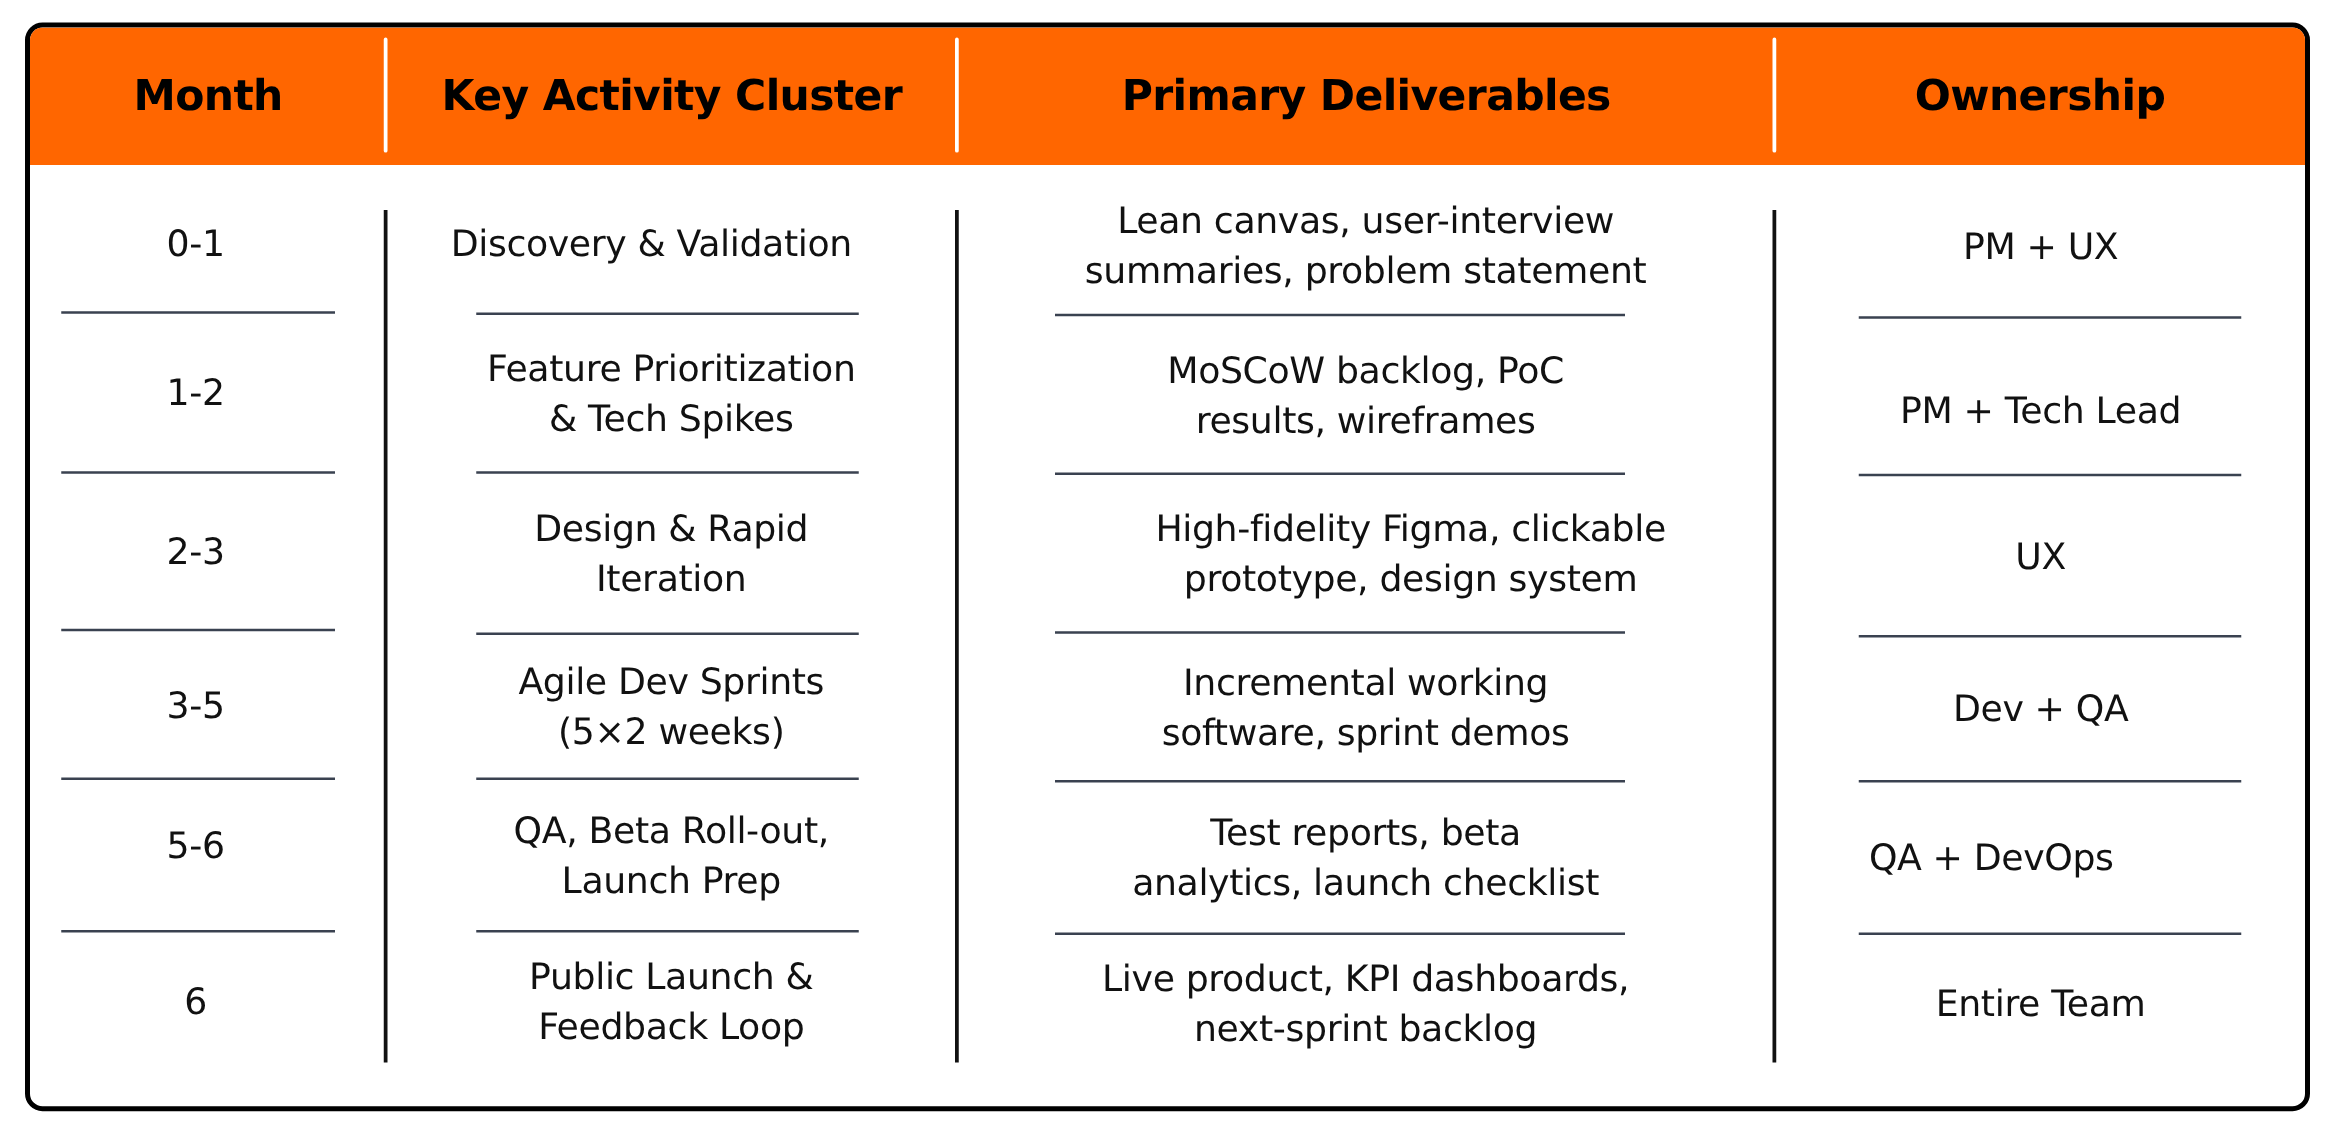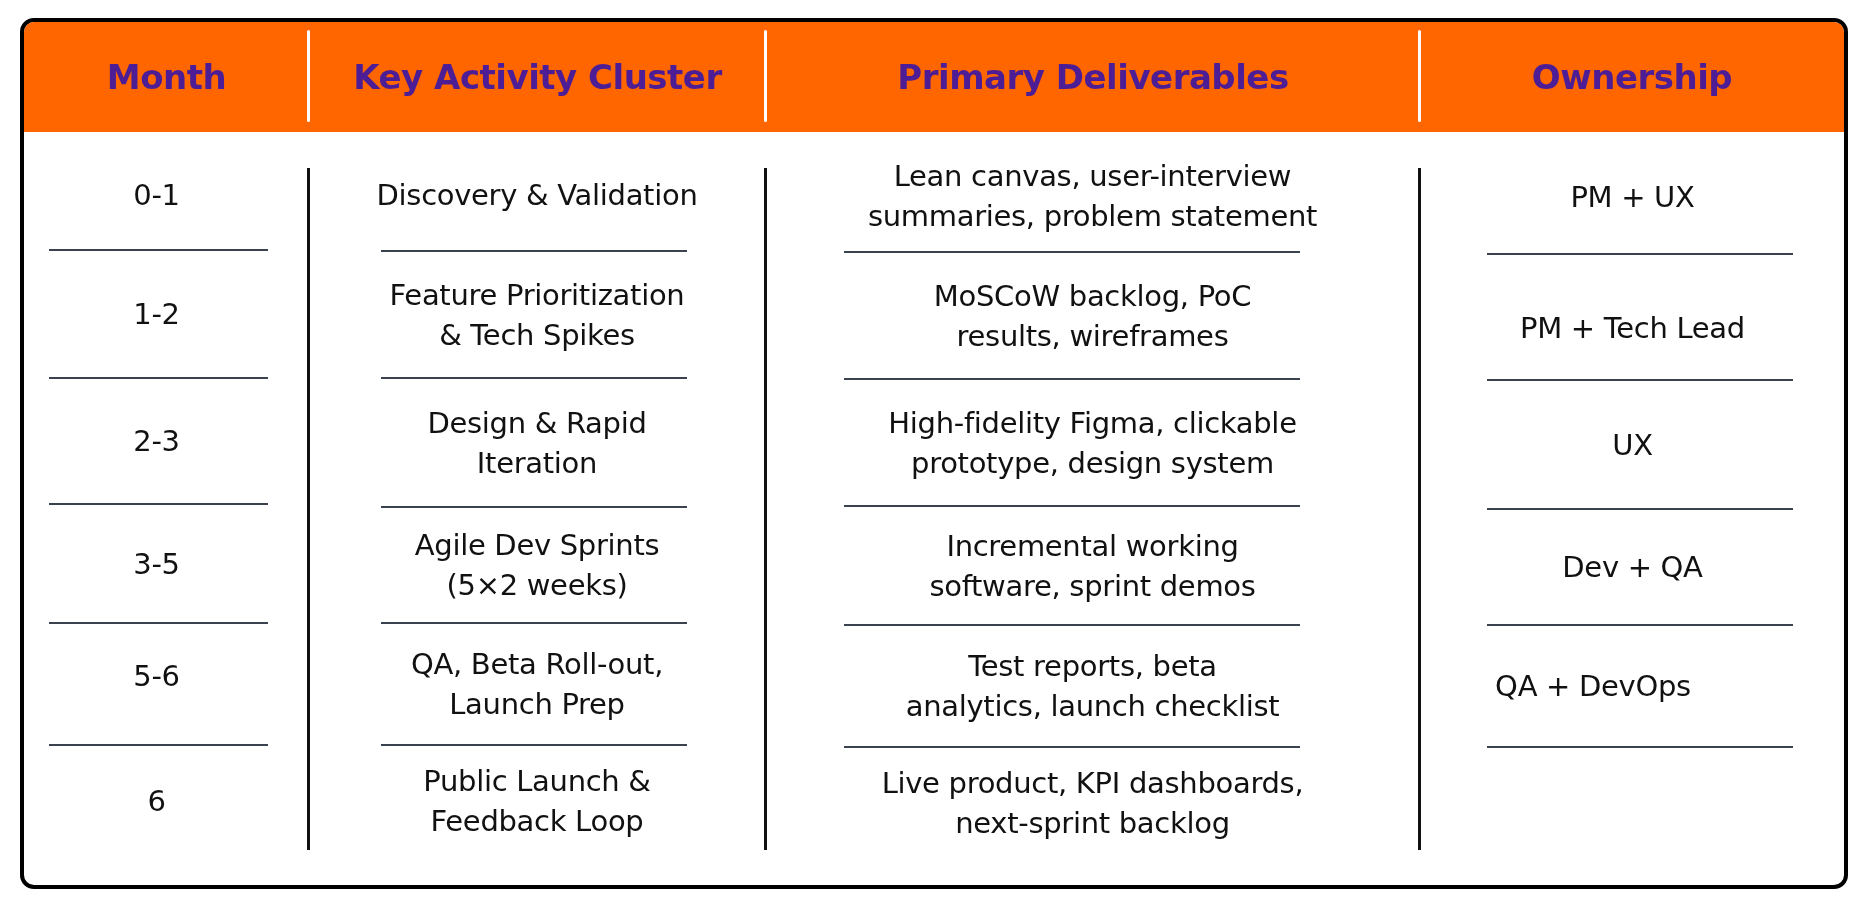--- a/index.html
+++ b/index.html
@@ -2,21 +2,21 @@
 <html><head>
 <meta charset="utf-8">
 <style>
   html, body { margin:0; padding:0; background:#ffffff; }
   body { width:1870px; height:910px; position:relative; overflow:hidden;
          font-family:"DejaVu Sans", "Liberation Sans", sans-serif; color:#111111; }
   .frame { position:absolute; left:20px; top:18px; width:1820px; height:863px;
            border:4px solid #000000; border-radius:14px; overflow:hidden; background:#ffffff; }
   .header { position:absolute; left:0; top:0; width:1820px; height:110px; background:#FF6600; }
   .hcell { position:absolute; top:0; height:110px; display:flex; align-items:center; justify-content:center;
-           color:#4c1d95; font-weight:bold; font-size:34px; letter-spacing:-0.5px;
+           color:#000000; font-weight:bold; font-size:34px; letter-spacing:-0.5px;
            font-family:"DejaVu Sans", sans-serif;border-radius:10px; }
   .hdiv { position:absolute; top:8px; height:92px; width:3px; background:#ffffff; border-radius:2px; }
   .vdiv { position:absolute; top:146px; height:682px; width:3px; background:#111111; }
   .cell { position:absolute; display:flex; align-items:center; justify-content:center; text-align:center;
           font-size:29px; line-height:40px; color:#111111; white-space:pre-line;
           font-family:"DejaVu Sans", sans-serif; letter-spacing:-0.3px; }
   .sep { position:absolute; height:2px; background:#3a4250; }
 </style>
 </head>
 <body>
@@ -41,21 +41,21 @@
   <div class="cell" style="left:0;width:265px;top:229px;height:126px;">1-2</div>
   <div class="sep" style="left:25px;width:219px;top:355px;"></div>
   <div class="cell" style="left:0;width:265px;top:357px;height:124px;">2-3</div>
   <div class="sep" style="left:25px;width:219px;top:481px;"></div>
   <div class="cell" style="left:0;width:265px;top:483px;height:117px;">3-5</div>
   <div class="sep" style="left:25px;width:219px;top:600px;"></div>
   <div class="cell" style="left:0;width:265px;top:602px;height:104px;">5-6</div>
   <div class="sep" style="left:25px;width:219px;top:722px;"></div>
   <div class="cell" style="left:0;width:265px;top:724px;height:110px;">6</div>
 
-  <div class="cell" style="left:286px;width:454px;top:118px;height:110px;">Discovery &amp; Validation</div>
+  <div class="cell" style="left:270px;width:454px;top:118px;height:110px;">Discovery &amp; Validation</div>
   <div class="sep" style="left:357px;width:306px;top:228px;"></div>
   <div class="cell" style="left:286px;width:454px;top:230px;height:125px;">Feature Prioritization
 &amp; Tech Spikes</div>
   <div class="sep" style="left:357px;width:306px;top:355px;"></div>
   <div class="cell" style="left:286px;width:454px;top:357px;height:127px;">Design &amp; Rapid
 Iteration</div>
   <div class="sep" style="left:357px;width:306px;top:484px;"></div>
   <div class="cell" style="left:286px;width:454px;top:486px;height:114px;">Agile Dev Sprints
 (5×2 weeks)</div>
   <div class="sep" style="left:357px;width:306px;top:600px;"></div>
@@ -64,21 +64,21 @@
   <div class="sep" style="left:357px;width:306px;top:722px;"></div>
   <div class="cell" style="left:286px;width:454px;top:724px;height:110px;">Public Launch &amp;
 Feedback Loop</div>
 
   <div class="cell" style="left:743px;width:651px;top:118px;height:111px;">Lean canvas, user-interview
 summaries, problem statement</div>
   <div class="sep" style="left:820px;width:456px;top:229px;"></div>
   <div class="cell" style="left:743px;width:651px;top:231px;height:125px;">MoSCoW backlog, PoC
 results, wireframes</div>
   <div class="sep" style="left:820px;width:456px;top:356px;"></div>
-  <div class="cell" style="left:743px;width:651px;top:358px;height:125px;">High-fidelity Figma, clickable
+  <div class="cell" style="left:743px;width:651px;top:358px;height:125px;padding-left:36px;">High-fidelity Figma, clickable
 prototype, design system</div>
   <div class="sep" style="left:820px;width:456px;top:483px;"></div>
   <div class="cell" style="left:743px;width:651px;top:485px;height:117px;">Incremental working
 software, sprint demos</div>
   <div class="sep" style="left:820px;width:456px;top:602px;"></div>
   <div class="cell" style="left:743px;width:651px;top:604px;height:120px;border-radius:18px;">Test reports, beta
 analytics, launch checklist</div>
   <div class="sep" style="left:820px;width:456px;top:724px;"></div>
   <div class="cell" style="left:1397px;width:423px;top:118px;height:113px;">PM + UX</div>
 
@@ -86,13 +86,14 @@
 next-sprint backlog</div>
   <div class="sep" style="left:1463px;width:306px;top:231px;"></div>
   <div class="cell" style="left:1397px;width:423px;top:233px;height:145px;">PM + Tech Lead</div>
   <div class="sep" style="left:1463px;width:306px;top:357px;"></div>
   <div class="cell" style="left:1397px;width:423px;top:359px;height:127px;">UX</div>
   <div class="sep" style="left:1463px;width:306px;top:486px;"></div>
   <div class="cell" style="left:1397px;width:423px;top:488px;height:114px;">Dev + QA</div>
   <div class="sep" style="left:1463px;width:306px;top:602px;"></div>
   <div class="cell" style="left:1397px;width:344px;top:604px;height:120px;">QA + DevOps</div>
   <div class="sep" style="left:1463px;width:306px;top:724px;"></div>
+  <div class="cell" style="left:1397px;width:423px;top:726px;height:110px;">Entire Team</div>
 </div>
 
 </body></html>

